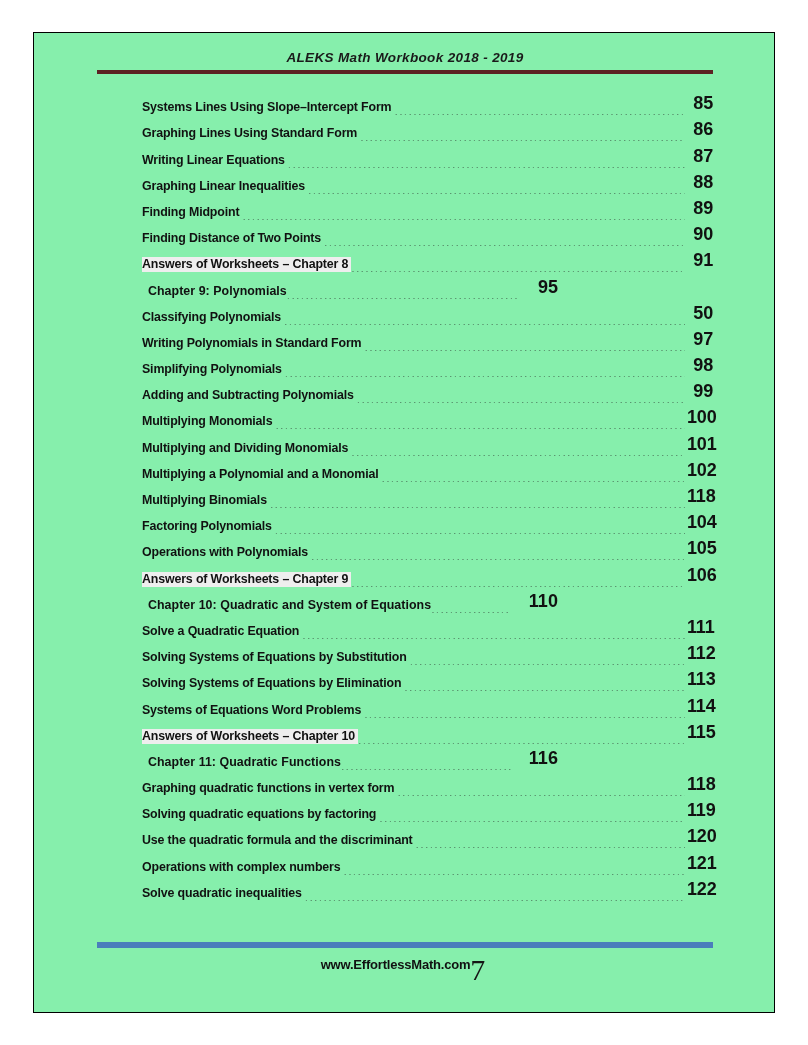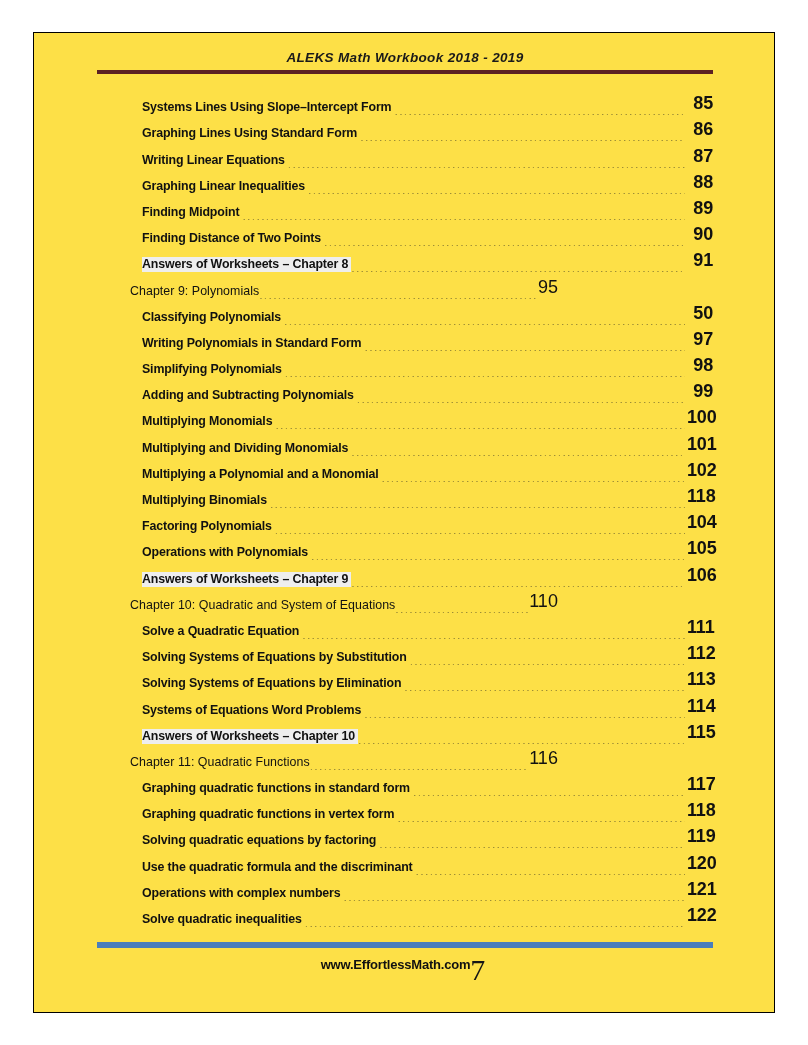--- a/index.html
+++ b/index.html
@@ -15,21 +15,21 @@
     overflow: hidden;
   }
 
   
   #page-sheet {
     position: absolute;
     left: 33px;
     top: 32px;
     width: 742px;
     height: 981px;
-    background: #fde047;
+    background: #86efac;
     border: 1.6px solid #000000;
     box-sizing: border-box;
   }
 
   #page-inner {
     position: absolute;
     left: 63px;
     top: 0;
     width: 616px;
     height: 100%;
@@ -128,22 +128,23 @@
     background: #eeeeee;
   }
 
   
   .toc-row.chapter {
     padding-left: 33px;
     padding-right: 155px;
   }
   .toc-row.chapter .label,
   .toc-row.chapter .pageno {
-    font-weight: normal;
+    font-weight: bold;
     letter-spacing: 0.05px;
+    margin-left: 18px;
   }
   .toc-row.chapter .leader::before {
     letter-spacing: 1.2px;
   }
 
   
   #doc-footer {
     position: absolute;
     left: 0;
     bottom: 30px;
@@ -311,25 +312,20 @@
           <span class="label">Answers of Worksheets – Chapter 10</span>
           <span class="leader"></span>
           <span class="pageno">115</span>
         </div>
         <div class="toc-row chapter">
           <span class="label">Chapter 11: Quadratic Functions</span>
           <span class="leader"></span>
           <span class="pageno">116</span>
         </div>
         <div class="toc-row entry">
-          <span class="label">Graphing quadratic functions in standard form</span>
-          <span class="leader"></span>
-          <span class="pageno">117</span>
-        </div>
-        <div class="toc-row entry">
           <span class="label">Graphing quadratic functions in vertex form</span>
           <span class="leader"></span>
           <span class="pageno">118</span>
         </div>
         <div class="toc-row entry">
           <span class="label">Solving quadratic equations by factoring</span>
           <span class="leader"></span>
           <span class="pageno">119</span>
         </div>
         <div class="toc-row entry">

